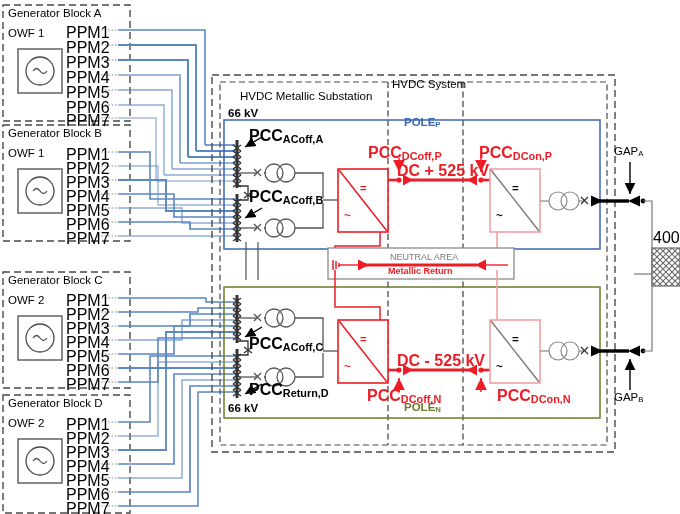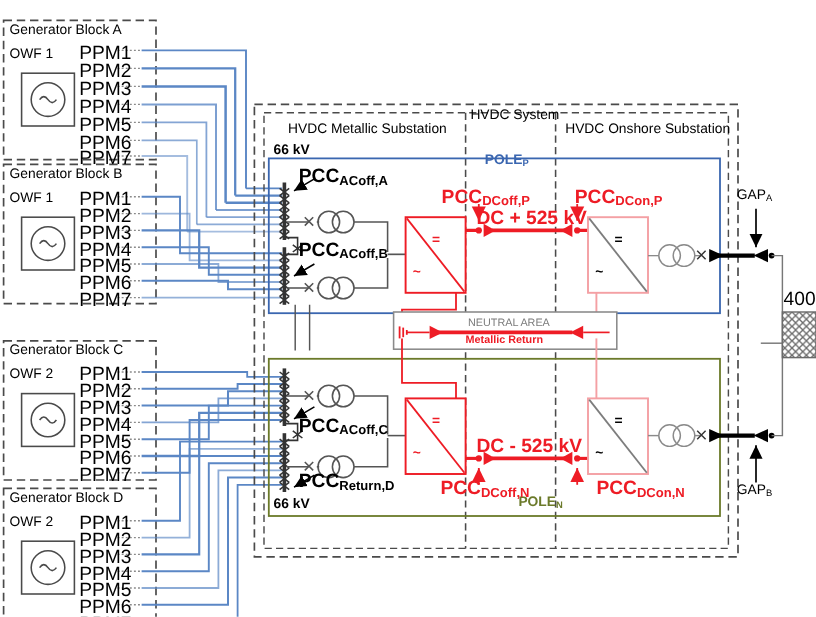--- a/index.html
+++ b/index.html
@@ -1,18 +1,18 @@
 <!DOCTYPE html>
 <html><head>
 <meta charset="utf-8">
 <style>
   html,body{margin:0;padding:0;background:#fff;}
   body{width:680px;height:514px;position:relative;overflow:hidden;
        font-family:"Liberation Sans",sans-serif;color:#000;}
-  #root{position:absolute;left:0;top:14px;width:680px;height:368px;}
+  #root{position:absolute;left:0;top:2px;width:680px;height:368px;}
   svg{position:absolute;left:0;top:0;}
   .lbl{position:absolute;white-space:nowrap;line-height:1;}
   .t10{font-size:16px;}
   .t11{font-size:11.5px;}
   .t9{font-size:9px;}
   .red{color:#ee1c25;}
   .blue{color:#3a66b0;}
   .olive{color:#6b7a2a;}
   .gray{color:#7b7b7b;}
   .bold{font-weight:bold;}
@@ -392,27 +392,26 @@
 <div class="lbl t10" style="left:66px;top:415px;">PPM1</div>
 <div class="lbl t10" style="left:66px;top:429px;">PPM2</div>
 <div class="lbl t10" style="left:66px;top:443px;">PPM3</div>
 <div class="lbl t10" style="left:66px;top:457px;">PPM4</div>
 <div class="lbl t10" style="left:66px;top:471px;">PPM5</div>
 <div class="lbl t10" style="left:66px;top:485px;">PPM6</div>
 <div class="lbl t10" style="left:66px;top:499px;">PPM7</div>
 
 <div class="lbl t11" style="left:240px;top:89px;">HVDC Metallic Substation</div>
 <div class="lbl t11" style="left:392px;top:77px;">HVDC System</div>
-<div class="lbl t11" style="left:471px;top:89px;">HVDC Onshore Substation</div>
 
 <div class="lbl t11 bold" style="left:228px;top:106px;">66 kV</div>
 <div class="lbl t11 bold" style="left:228px;top:401px;">66 kV</div>
 
 <div class="lbl t11 bold blue" style="left:404px;top:115px;"><span>POLE</span><span class="sub">P</span></div>
-<div class="lbl t11 bold olive" style="left:404px;top:400px;margin-left:28px;"><span>POLE</span><span class="sub">N</span></div>
+<div class="lbl t11 bold olive" style="left:404px;top:400px;"><span>POLE</span><span class="sub">N</span></div>
 
 <div class="lbl t10 bold red" style="left:397px;top:161px;">DC + 525 kV</div>
 <div class="lbl t10 bold red" style="left:397px;top:351px;">DC  - 525 kV</div>
 
 <div class="lbl t10 bold" style="left:249px;top:126px;"><span>PCC</span><span class="sub">ACoff,A</span></div>
 <div class="lbl t10 bold" style="left:249px;top:187px;"><span>PCC</span><span class="sub">ACoff,B</span></div>
 <div class="lbl t10 bold" style="left:249px;top:334px;"><span>PCC</span><span class="sub">ACoff,C</span></div>
 <div class="lbl t10 bold" style="left:249px;top:380px;"><span>PCC</span><span class="sub">Return,D</span></div>
 
 <div class="lbl t10 bold red" style="left:368px;top:143px;"><span>PCC</span><span class="sub">DCoff,P</span></div>

